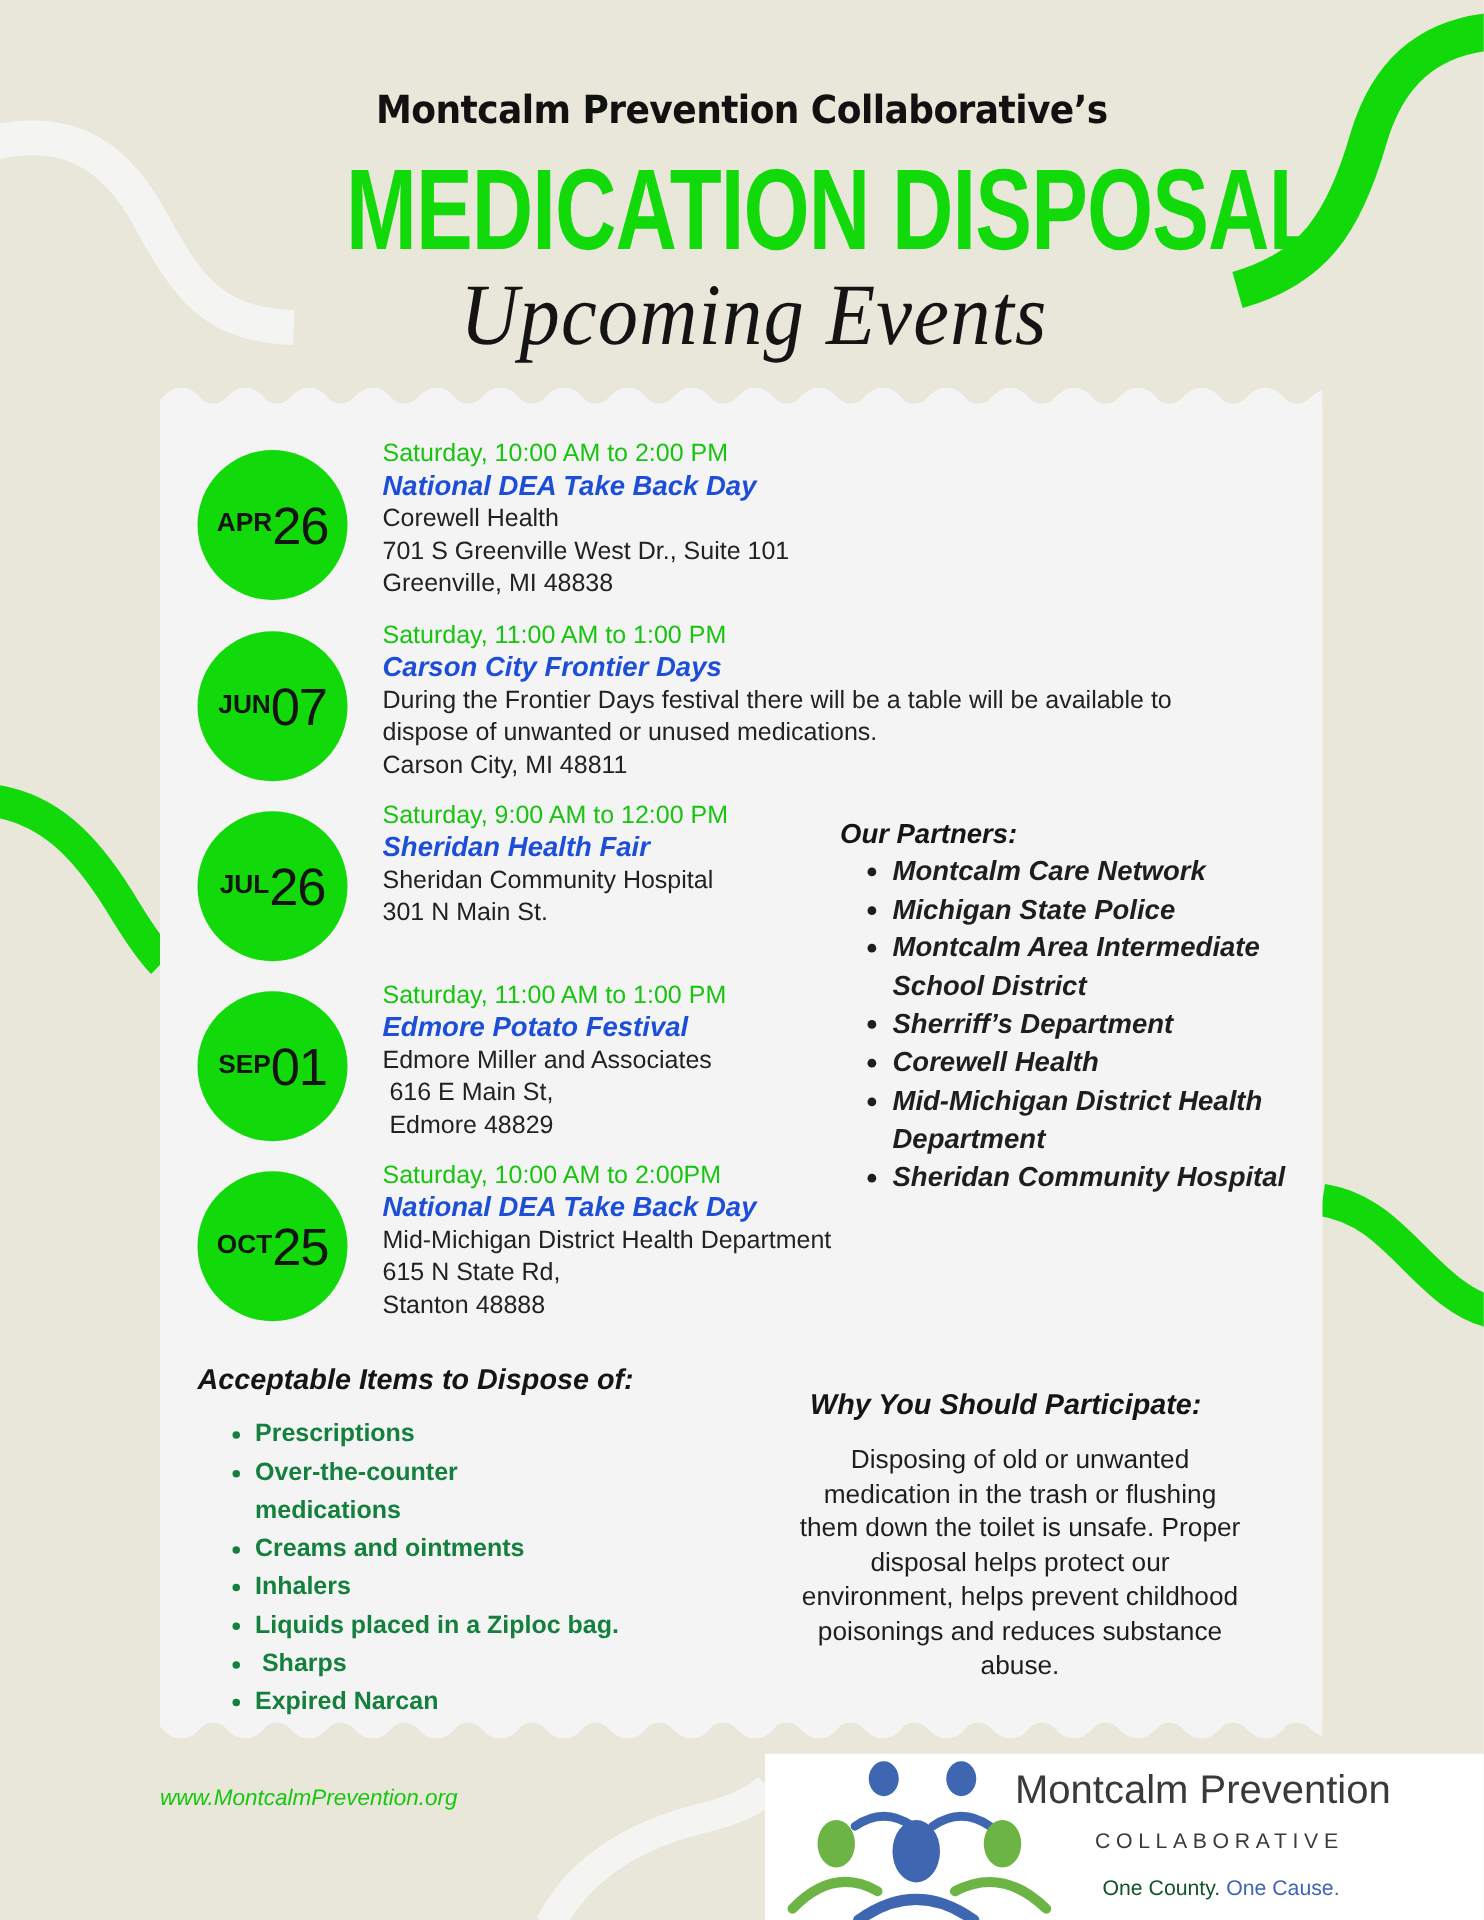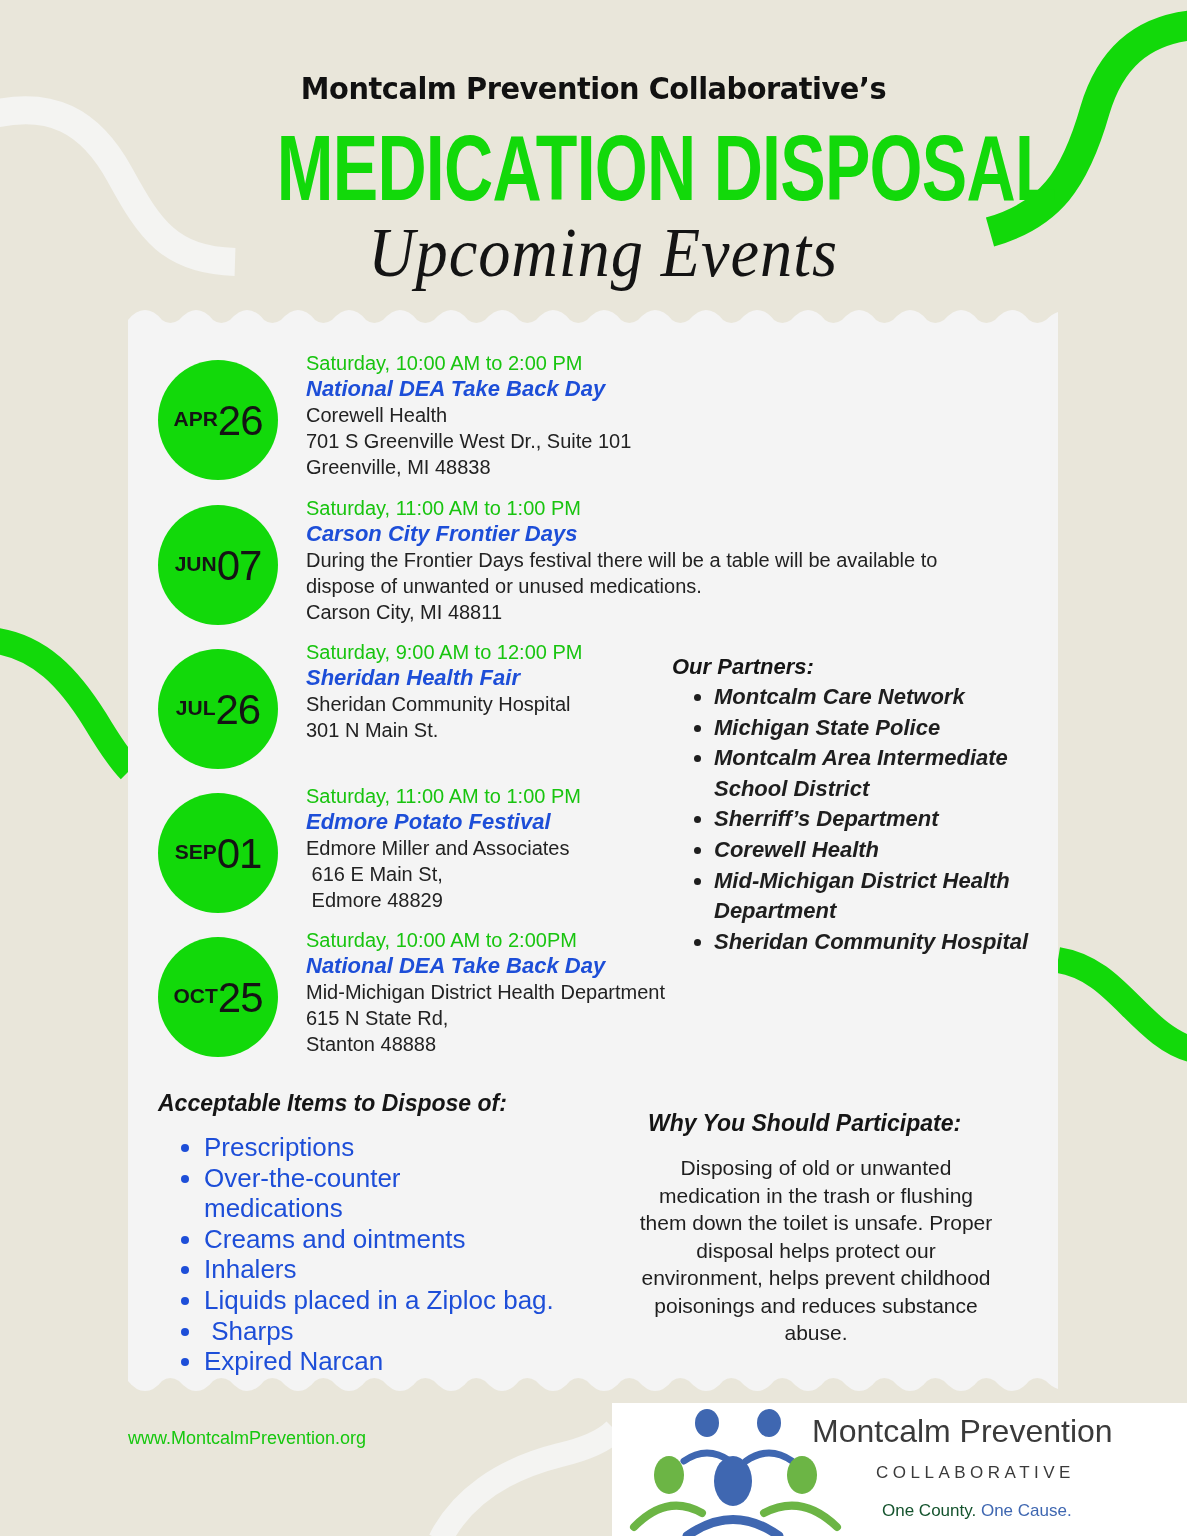--- a/index.html
+++ b/index.html
@@ -52,28 +52,28 @@
     .ev-name { font-style: italic; font-weight: bold; font-size: 22px; color: #1d4ed8; }
     .ev-line { white-space: pre; }
 
     .partners { position: absolute; left: 672px; top: 652px; width: 380px; }
     .partners h3 { margin: 0; font-style: italic; font-weight: bold; font-size: 22px; line-height: 30px; color: #151515; }
     .partners ul { margin: 0; padding: 0 0 0 42px; font-style: italic; font-size: 22px; line-height: 30.6px; color: #1e1e1e; }
     .partners li { padding-left: 0; font-weight: bold; }
 
     .items { position: absolute; left: 158px; top: 1088px; width: 430px; }
     .items h3 { margin: 0 0 14px 0; font-style: italic; font-weight: bold; font-size: 23px; line-height: 30px; color: #151515; }
-    .items ul { margin: 0; padding: 0 0 0 46px; font-size: 26px; line-height: 30.6px; color: #1d4ed8; }
+    .items ul { margin: 0; padding: 0 0 0 46px; font-size: 20px; line-height: 30.6px; color: #15803d; font-weight: bold; }
 
     .why { position: absolute; left: 636px; top: 1088px; width: 360px; margin-top: 20px; }
     .why h3 { margin: 0 0 16px 0; font-style: italic; font-weight: bold; font-size: 23px; line-height: 30px; color: #151515; text-align: left; padding-left: 12px; }
     .why p { margin: 0; text-align: center; font-size: 21px; line-height: 27.5px; color: #1e1e1e; }
 
     .website {
-      position: absolute; left: 128px; top: 1428px; font-size: 18px; color: #16c70e;
+      position: absolute; left: 128px; top: 1428px; font-style: italic; font-size: 18px; color: #16c70e;
     }
     .logo {
       position: absolute; left: 612px; top: 1403px; width: 575px; height: 133px; background: #ffffff; padding-left: 40px;
     }
     .logo-name { position: absolute; left: 200px; top: 10px; font-size: 32px; color: #3a3a3a; white-space: nowrap; }
     .logo-sub { position: absolute; left: 264px; top: 60px; font-size: 17px; letter-spacing: 4.5px; color: #3a3a3a; }
     .logo-tag { position: absolute; left: 270px; top: 98px; font-size: 17px; white-space: nowrap; }
     .logo-tag .g { color: #14532d; }
     .logo-tag .b { color: #3f67b1; }
     .logo-mark { position: absolute; left: 0; top: 0; }

